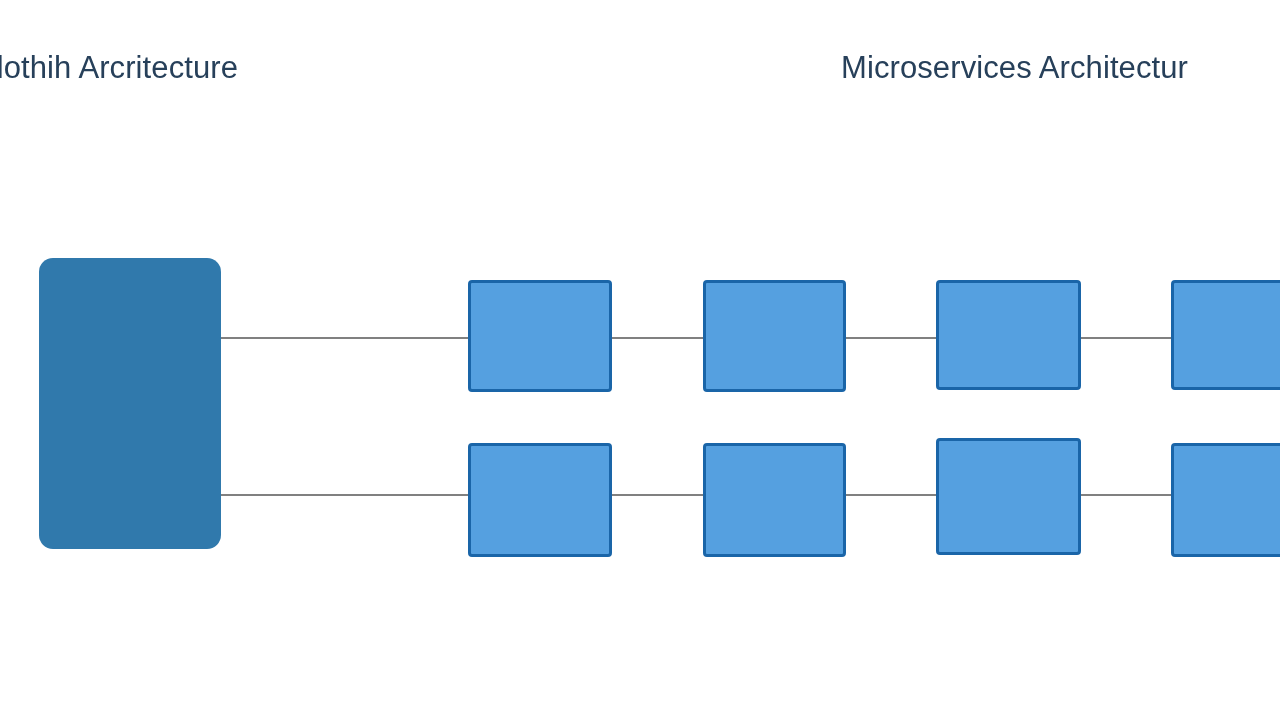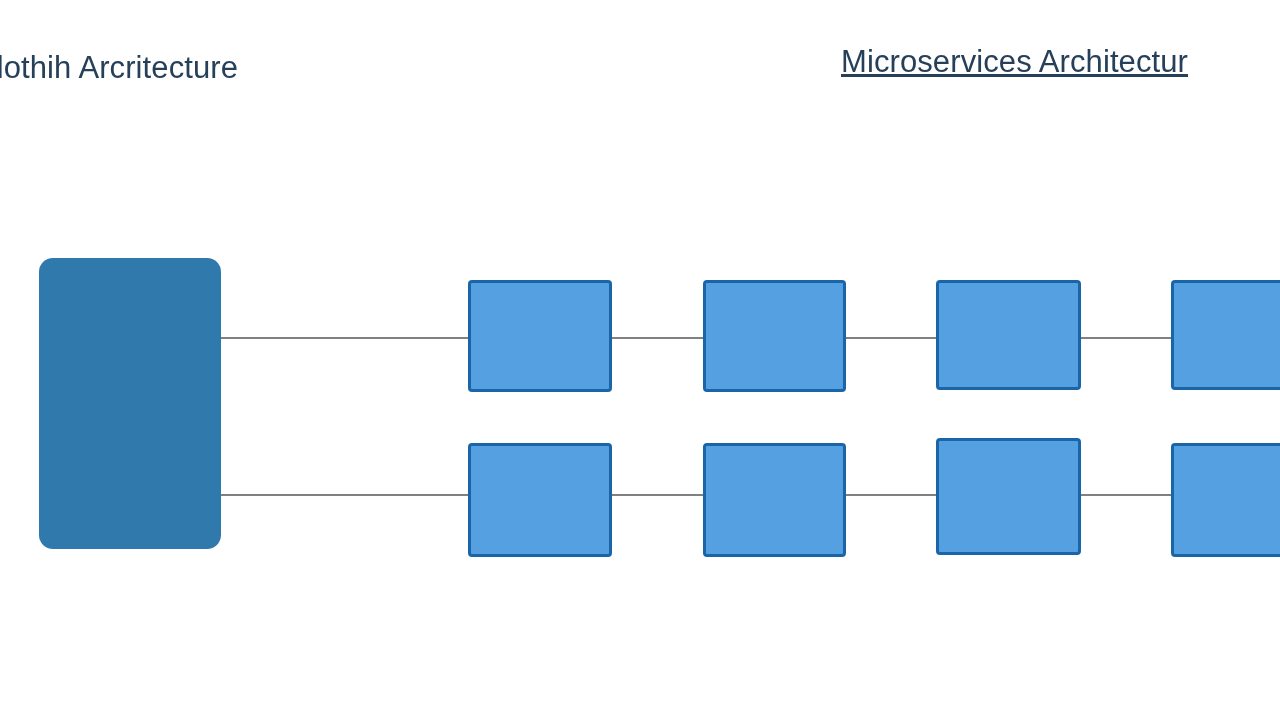--- a/index.html
+++ b/index.html
@@ -29,22 +29,21 @@
     color: #27405a;
     white-space: nowrap;
     line-height: 1;
   }
   #title-monolith {
     left: -38px;
     top: 52px;
   }
   #title-microservices {
     left: 841px;
-    top: 46px;
-    text-decoration: underline;
+    top: 52px;
   }
 
   
   .monolith-block {
     position: absolute;
     left: 39px;
     top: 258px;
     width: 182px;
     height: 291px;
     background: #3079ac;

